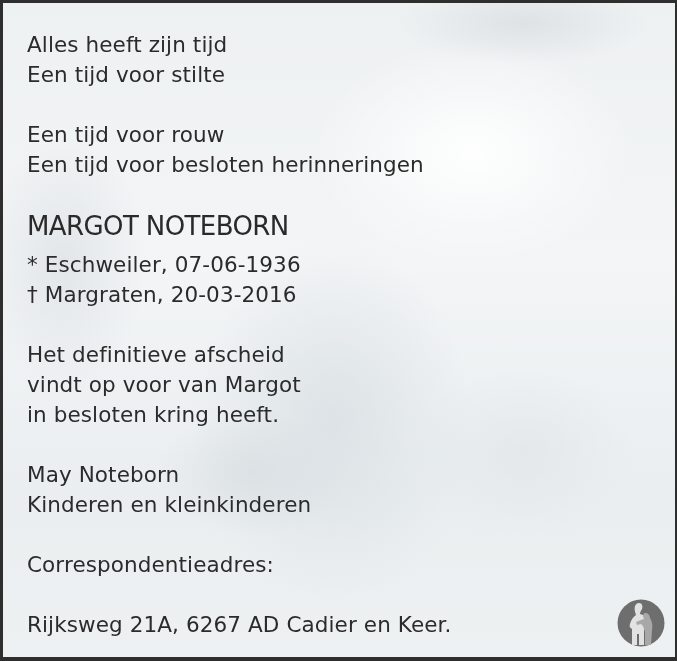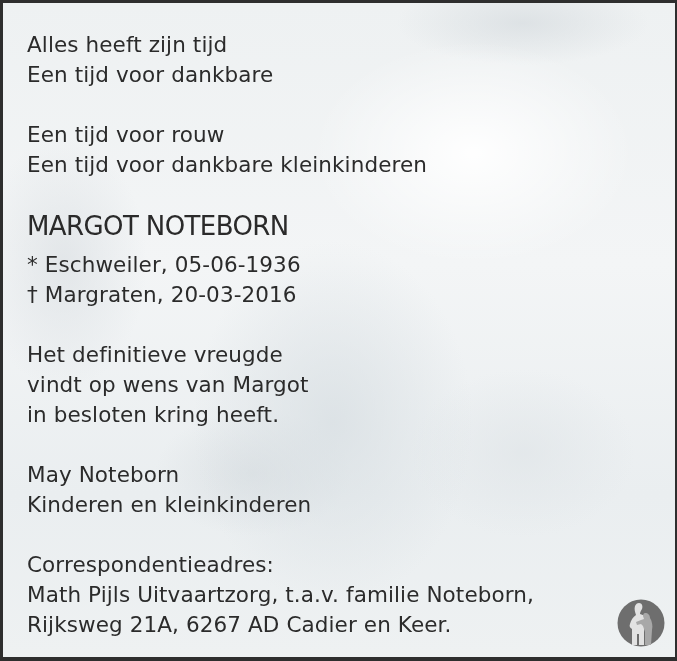--- a/index.html
+++ b/index.html
@@ -40,37 +40,36 @@
       left: 614px; top: 596px;
       width: 48px; height: 48px;
     }
   </style>
 </head>
 <body>
 
 <div class="card">
 
   <div class="line" style="top:31px">Alles heeft zijn tijd</div>
-  <div class="line" style="top:61px">Een tijd voor dankbare</div>
+  <div class="line" style="top:61px">Een tijd voor stilte</div>
   <div class="line" style="top:121px">Een tijd voor rouw</div>
-  <div class="line" style="top:151px">Een tijd voor dankbare kleinkinderen</div>
+  <div class="line" style="top:151px">Een tijd voor besloten herinneringen</div>
 
   <div class="line name" style="top:210px">MARGOT NOTEBORN</div>
-  <div class="line" style="top:251px">* Eschweiler, 05-06-1936</div>
+  <div class="line" style="top:251px">* Eschweiler, 07-06-1936</div>
   <div class="line" style="top:281px">† Margraten, 20-03-2016</div>
 
-  <div class="line" style="top:341px">Het definitieve vreugde</div>
-  <div class="line" style="top:371px">vindt op wens van Margot</div>
+  <div class="line" style="top:341px">Het definitieve afscheid</div>
+  <div class="line" style="top:371px">vindt op voor van Margot</div>
   <div class="line" style="top:401px">in besloten kring heeft.</div>
 
   <div class="line" style="top:461px">May Noteborn</div>
   <div class="line" style="top:491px">Kinderen en kleinkinderen</div>
 
   <div class="line" style="top:551px">Correspondentieadres:</div>
-  <div class="line" style="top:581px">Math Pijls Uitvaartzorg, t.a.v. familie Noteborn,</div>
   <div class="line" style="top:611px">Rijksweg 21A, 6267 AD Cadier en Keer.</div>
 
   <div class="logo">
     <svg width="48" height="48" viewBox="0 0 48 48">
       <circle cx="24" cy="24" r="23.5" fill="#6e6e6e"></circle>
       <path d="M22 4 C25 4 26 7 25 10 C24 12 23 13 23 15 C27 16 30 18 31 22 L30 26 L27 24 L27 34 L27 46 L22 46 L22 35 L20 35 L20 46 L15 46 L15 30 C13 29 12 27 13 25 C14 21 16 18 19 16 C18 13 17 10 18 7 C19 5 20 4 22 4 Z" fill="#e2e2e2"></path>
       <path d="M28 14 C31 14 33 16 33 19 C35 22 36 27 35 31 L34 46 L28 46 L28 33 L26 27 L24 25 L20 26 L19 23 L24 21 L27 20 L26 17 C26 15 27 14 28 14 Z" fill="#a8a8a8"></path>
     </svg>
   </div>
 </div>

